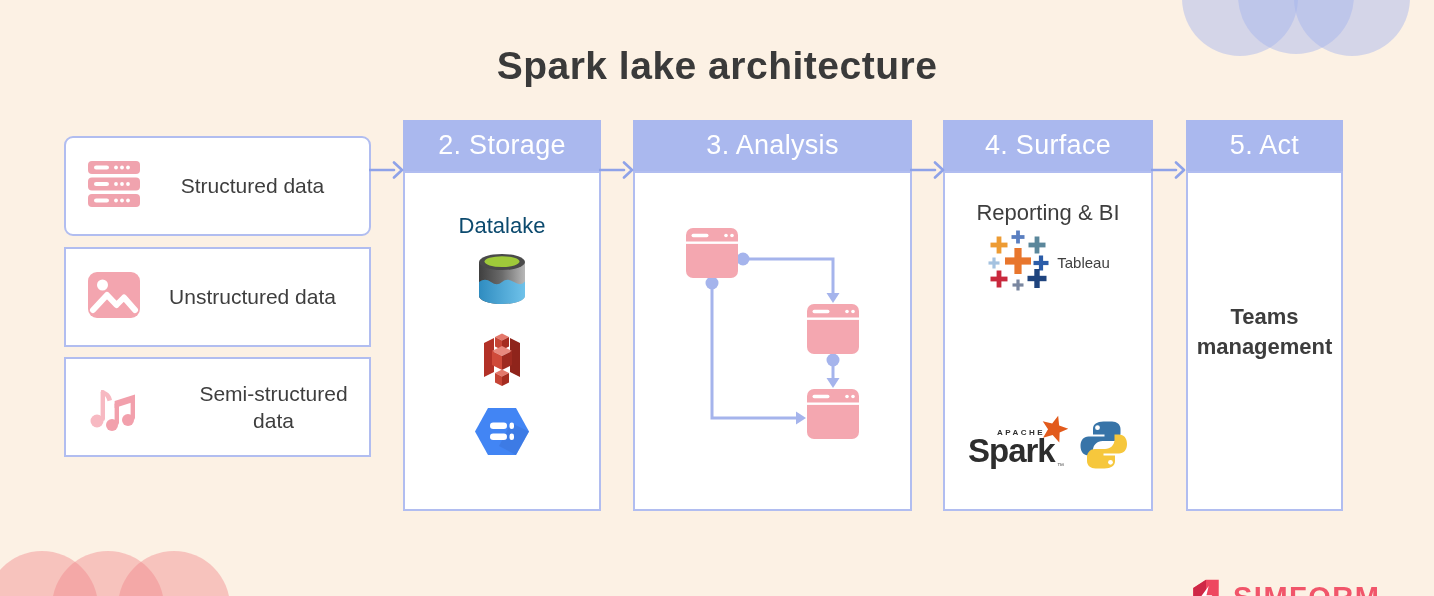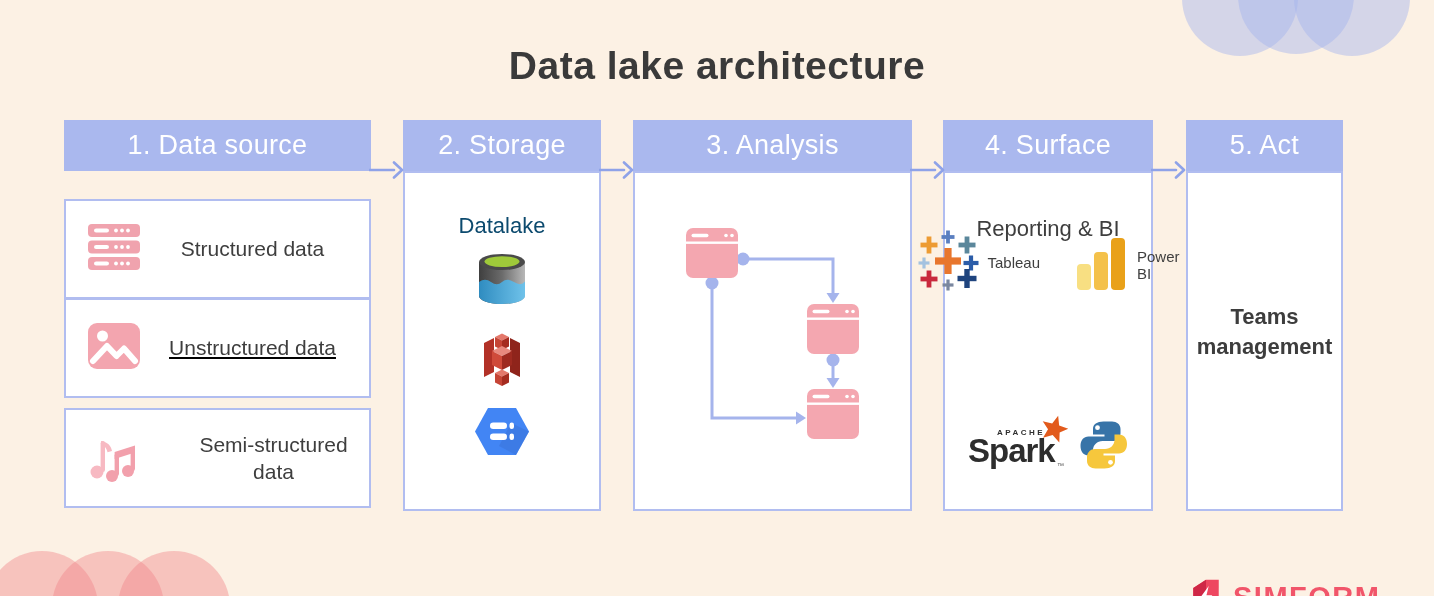--- a/index.html
+++ b/index.html
@@ -89,29 +89,26 @@
 
 <div class="page">
 
   <div class="deco deco-blue" style="left:1182px; top:-60px;"></div>
   <div class="deco deco-blue" style="left:1238px; top:-62px;"></div>
   <div class="deco deco-blue" style="left:1294px; top:-60px;"></div>
   <div class="deco deco-pink" style="left:-14px; top:551px;"></div>
   <div class="deco deco-pink" style="left:52px; top:551px;"></div>
   <div class="deco deco-pink" style="left:118px; top:551px;"></div>
 
-  <div class="title">Data lake architecture</div>
+  <div class="title">Spark lake architecture</div>
 
   <div class="col" style="left:64px; width:307px;">
-    <div class="col-header">
-      <span>1. Data source</span>
-    </div>
     <div class="col-body col-body-plain">
 
-      <div class="src-box" style="top:28px;">
+      <div class="src-box" style="top:16px;border-radius:9px;">
         <span class="src-icon">
           <svg width="52" height="46" viewBox="0 0 52 46">
             <g fill="#f0a3ae">
               <rect x="0" y="0" width="52" height="13" rx="4"></rect>
               <rect x="0" y="16.5" width="52" height="13" rx="4"></rect>
               <rect x="0" y="33" width="52" height="13" rx="4"></rect>
             </g>
             <g fill="#ffffff">
               <rect x="6" y="4.4" width="15" height="4.2" rx="2.1"></rect>
               <rect x="6" y="20.9" width="15" height="4.2" rx="2.1"></rect>
@@ -124,21 +121,21 @@
                 <circle cx="40" cy="23" r="1.9"></circle>
               <circle cx="28" cy="39.5" r="1.9"></circle>
                 <circle cx="34" cy="39.5" r="1.9"></circle>
                 <circle cx="40" cy="39.5" r="1.9"></circle>
             </g>
           </svg>
         </span>
         <span class="src-label">Structured data</span>
       </div>
 
-      <div class="src-box" style="top:127px;text-decoration:underline;">
+      <div class="src-box" style="top:127px;">
         <span class="src-icon">
           <svg width="52" height="46" viewBox="0 0 52 46">
             <rect x="0" y="0" width="52" height="46" rx="9" fill="#f3a5af"></rect>
             <circle cx="14.5" cy="13" r="5.5" fill="#ffffff"></circle>
             <path d="M5,38 L19,23 L28.5,33 L36,25.5 L47,38" fill="none" stroke="#ffffff" stroke-width="6" stroke-linecap="round" stroke-linejoin="round"></path>
           </svg>
         </span>
         <span class="src-label">Unstructured data</span>
       </div>
 
@@ -268,21 +265,21 @@
       </svg>
     </div>
   </div>
 
   <div class="col" style="left:943px; width:210px;">
     <div class="col-header">
       <span>4. Surface</span>
     </div>
     <div class="col-body">
 
-      <div class="s4-label" style="top:42px;">Reporting &amp; BI</div>
+      <div class="s4-label" style="top:26px;">Reporting &amp; BI</div>
 
       <div class="tool-row" style="top:55px;">
         <div class="tool-cell">
           <span>
             <svg width="64" height="64" viewBox="0 0 64 64">
               <g fill="#E8762D">
                   <rect x="28.4" y="20" width="7.2" height="26"></rect>
                   <rect x="19" y="29.4" width="26" height="7.2"></rect>
                 </g>
               <g fill="#5A7FC0">
@@ -313,30 +310,20 @@
                   <rect x="30.4" y="51.5" width="3.2" height="11"></rect>
                   <rect x="26.5" y="55.4" width="11" height="3.2"></rect>
                 </g>
               <g fill="#1F447E">
                   <rect x="48.3" y="41" width="5.4" height="19"></rect>
                   <rect x="41.5" y="47.8" width="19" height="5.4"></rect>
                 </g>
             </svg>
           </span>
           <span class="tool-name">Tableau</span>
-        </div>
-        <div class="tool-cell">
-          <span>
-            <svg width="56" height="58" viewBox="0 0 56 58">
-              <rect x="3" y="30" width="14" height="26" rx="4" fill="#F8DF82"></rect>
-              <rect x="20" y="18" width="14" height="38" rx="4" fill="#F4C14A"></rect>
-              <rect x="37" y="4" width="14" height="52" rx="4" fill="#E9A119"></rect>
-            </svg>
-          </span>
-          <span class="tool-name">Power BI</span>
         </div>
       </div>
 
 
       <div class="tool-row" style="top:246px; align-items:center; gap:12px;">
         <div class="spark-logo">
           <span class="spark-apache">APACHE</span>
           <span class="spark-word">Spark</span>
           <span class="spark-tm">™</span>
           <svg class="spark-star" viewBox="0 0 24 24">

